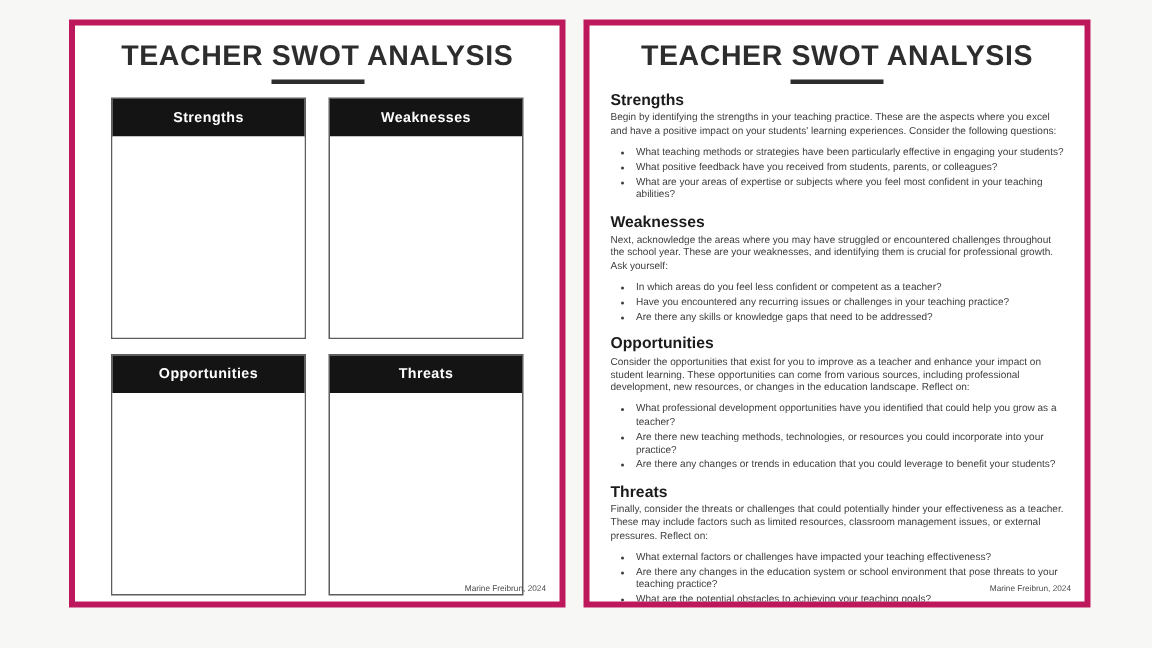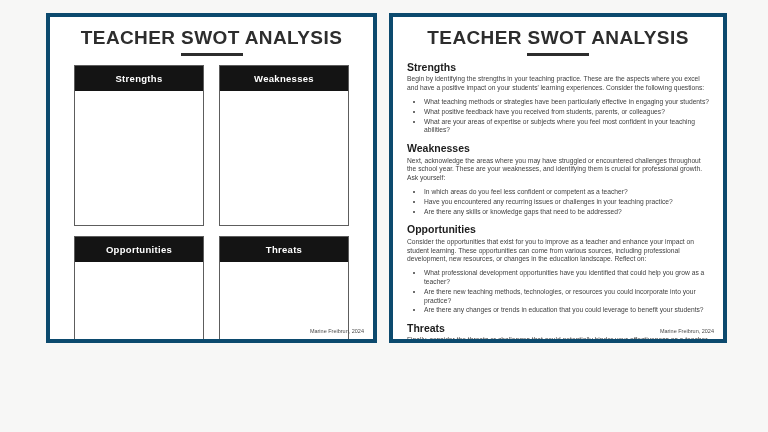--- a/index.html
+++ b/index.html
@@ -6,23 +6,23 @@
   html, body { width: 768px; height: 432px; }
   body {
     position: relative;
     background: #f7f7f6;
     font-family: "Liberation Sans", sans-serif;
     overflow: hidden;
   }
   .page {
     position: absolute;
     top: 13px;
-    height: 330px;
+    height: 392px;
     background: #ffffff;
-    border: 4px solid #0c4a6e;
+    border: 4px solid #be185d;
     overflow: hidden;
   }
   .page-left  { left: 46px;  width: 331px; }
   .page-right { left: 389px; width: 338px; }
 
   .title-wrap { padding-top: 11px; text-align: center; }
   .page-title {
     font-size: 19px;
     font-weight: bold;
     letter-spacing: 0.4px;

